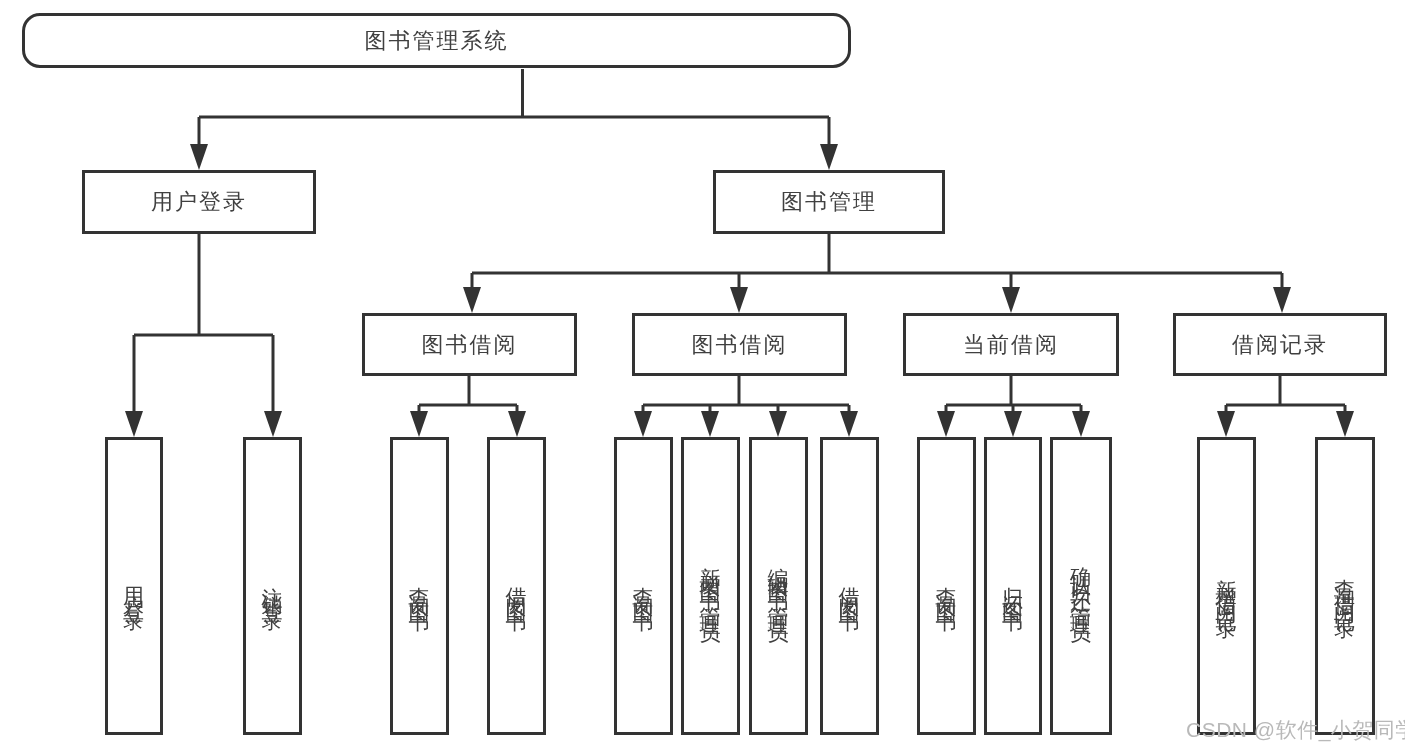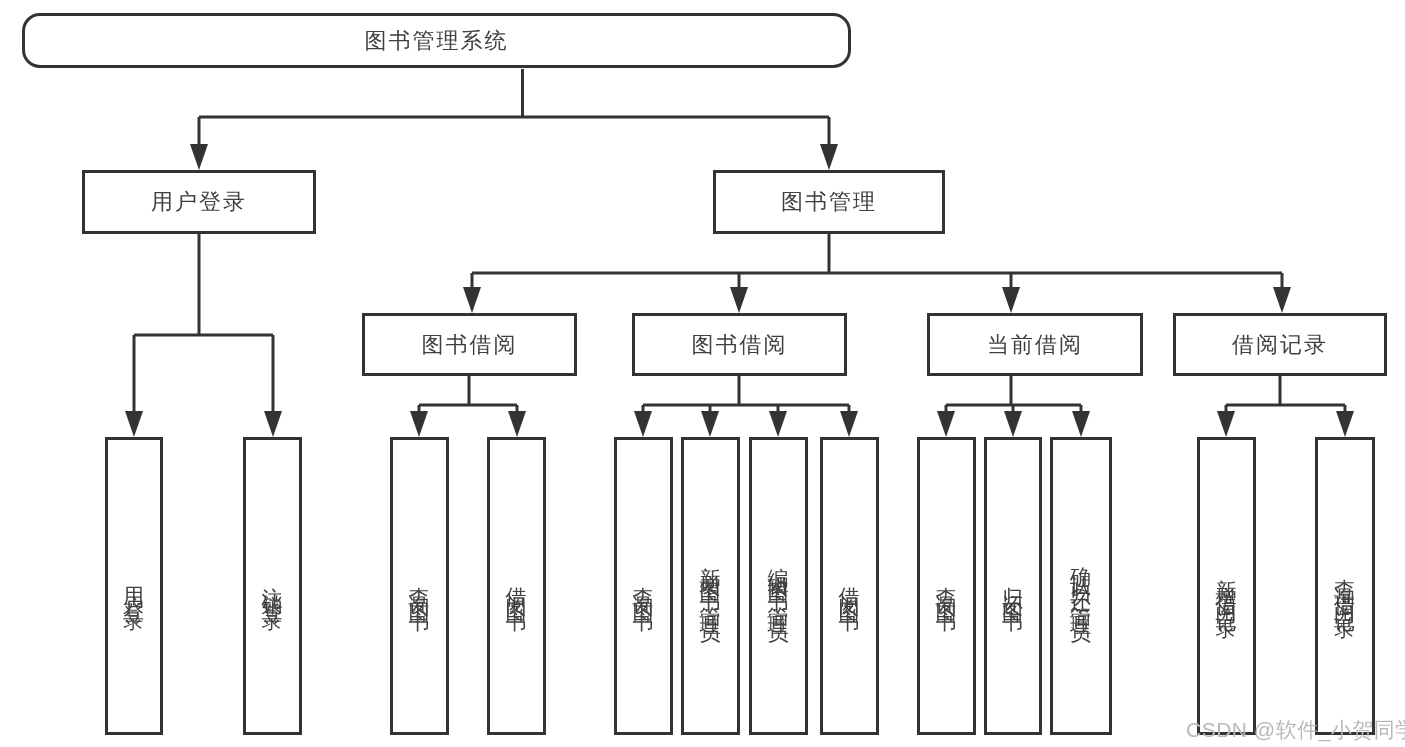--- a/index.html
+++ b/index.html
@@ -142,21 +142,21 @@
     </g>
   </svg>
 
   <div class="hbox" style="left:22px; top:13px; width:829px; height:55px;border-radius:18px;">图书管理系统</div>
 
   <div class="hbox" style="left:82px; top:170px; width:234px; height:64px;">用户登录</div>
   <div class="hbox" style="left:713px; top:170px; width:232px; height:64px;">图书管理</div>
 
   <div class="hbox" style="left:362px; top:313px; width:215px; height:63px;">图书借阅</div>
   <div class="hbox" style="left:632px; top:313px; width:215px; height:63px;font-family:Liberation Serif, serif;">图书借阅</div>
-  <div class="hbox" style="left:903px; top:313px; width:216px; height:63px;margin-left:24px;">当前借阅</div>
+  <div class="hbox" style="left:903px; top:313px; width:216px; height:63px;">当前借阅</div>
   <div class="hbox" style="left:1173px; top:313px; width:214px; height:63px;">借阅记录</div>
 
   <div class="vbox" style="left:105px; top:437px; width:58px; height:298px;">
     <span class="vtext">用户登录</span>
   </div>
   <div class="vbox" style="left:243px; top:437px; width:59px; height:298px;">
     <span class="vtext">注销登录</span>
   </div>
 
   <div class="vbox" style="left:390px; top:437px; width:59px; height:298px;">

